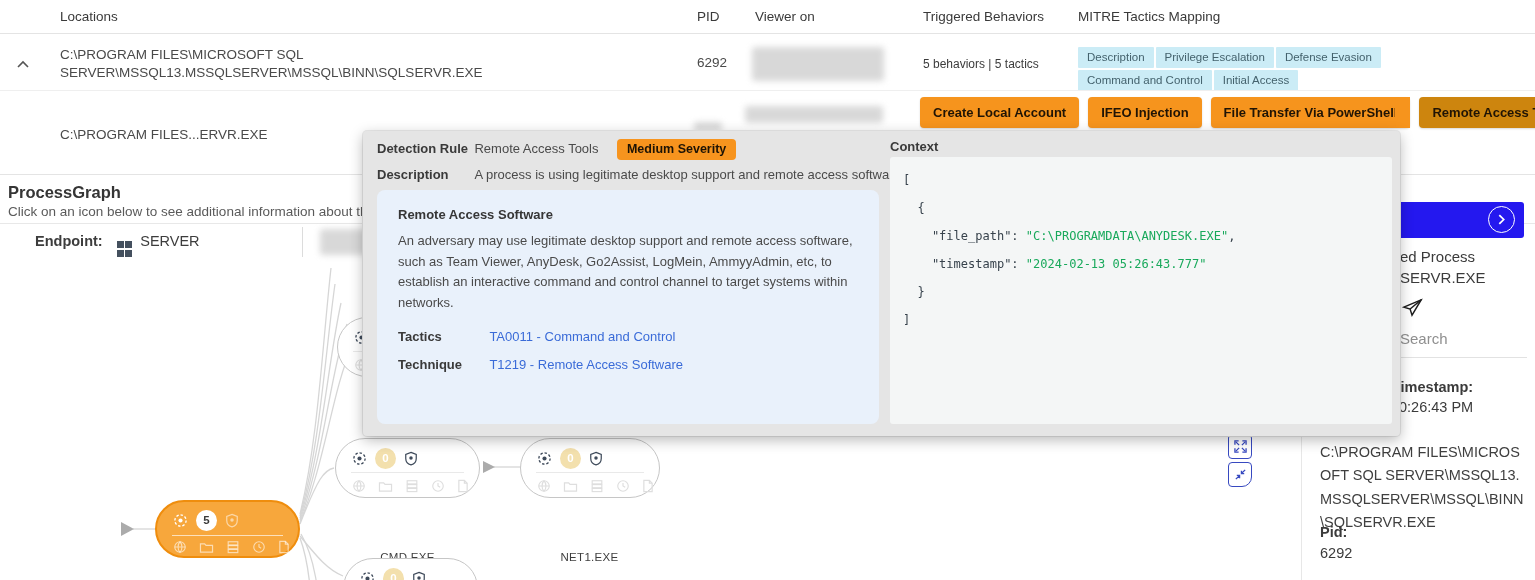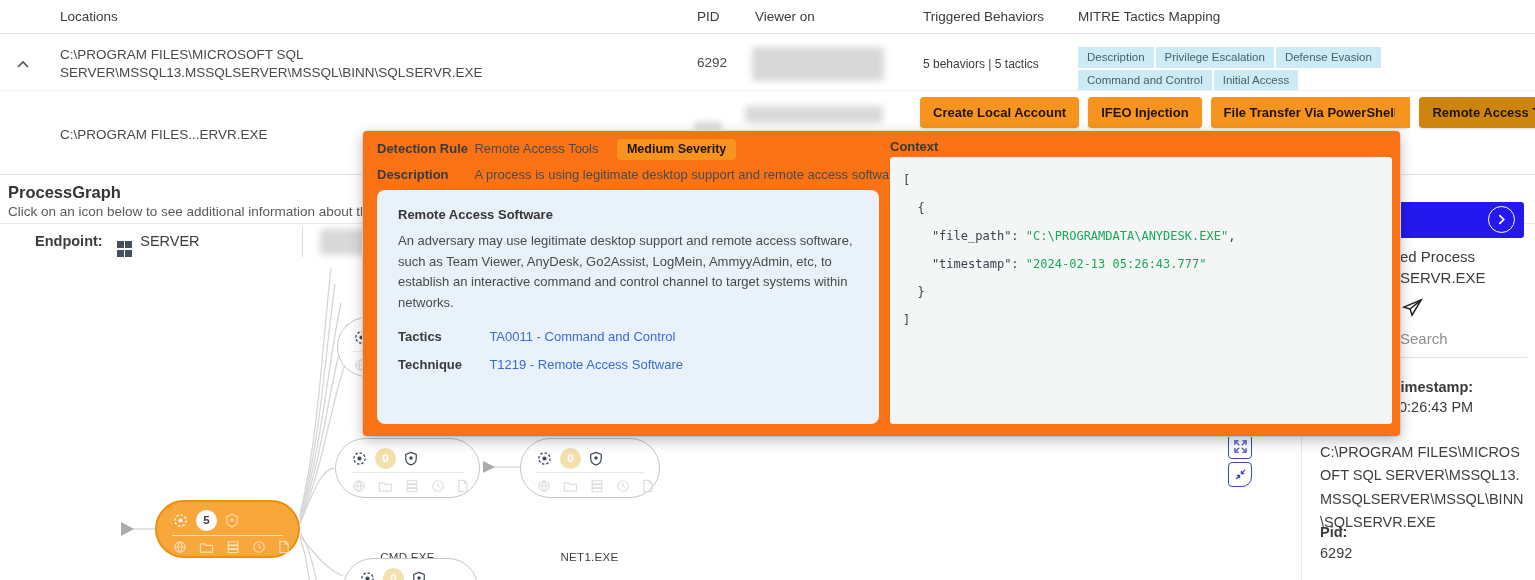--- a/index.html
+++ b/index.html
@@ -18,21 +18,21 @@
 
   .tactic-chip { display:inline-block; background:#cbecf6; color:#44626d; font-size:11.5px;
                  padding:4px 9px 5px; margin:0 2px 2px 0; border-radius:1px; }
 
   .behavior-chip { display:inline-block; background:#f6941d; color:#201405; font-weight:700;
                    font-size:13px; height:31px; line-height:31px; padding:0 13px;
                    margin-right:9px; border-radius:4px; box-shadow:0 1px 2px rgba(0,0,0,.15); }
   .behavior-chip.selected { background:#cd850e; }
 
   
-  #popup { left:363px; top:131px; width:1037px; height:305px; background:#f97316; z-index:20;
+  #popup { left:363px; top:131px; width:1037px; height:305px; background:#e5e5e5; z-index:20;
            border-radius:4px; box-shadow:0 4px 14px rgba(0,0,0,.28), 0 0 0 1px #ececec; }
   #popup .lbl { font-size:13px; font-weight:700; color:#3a3a3a; }
   #popup .val { font-size:13px; color:#4a4a4a; }
   .sev-badge { display:inline-block; background:#f7941e; color:#1d1305; font-weight:700;
                font-size:12.5px; padding:3px 10px 4px; border-radius:4px; }
   #info-box { left:14px; top:59px; width:502px; height:234px; background:#e9f1fb; border-radius:8px;
               padding:17px 21px; }
   #info-box .title { font-size:13px; font-weight:700; color:#363636; margin-bottom:9px; }
   #info-box .para { font-size:13px; color:#4a4a4a; line-height:1.58; width:468px; }
   .mitre-row { margin-top:16px; font-size:13px; }

